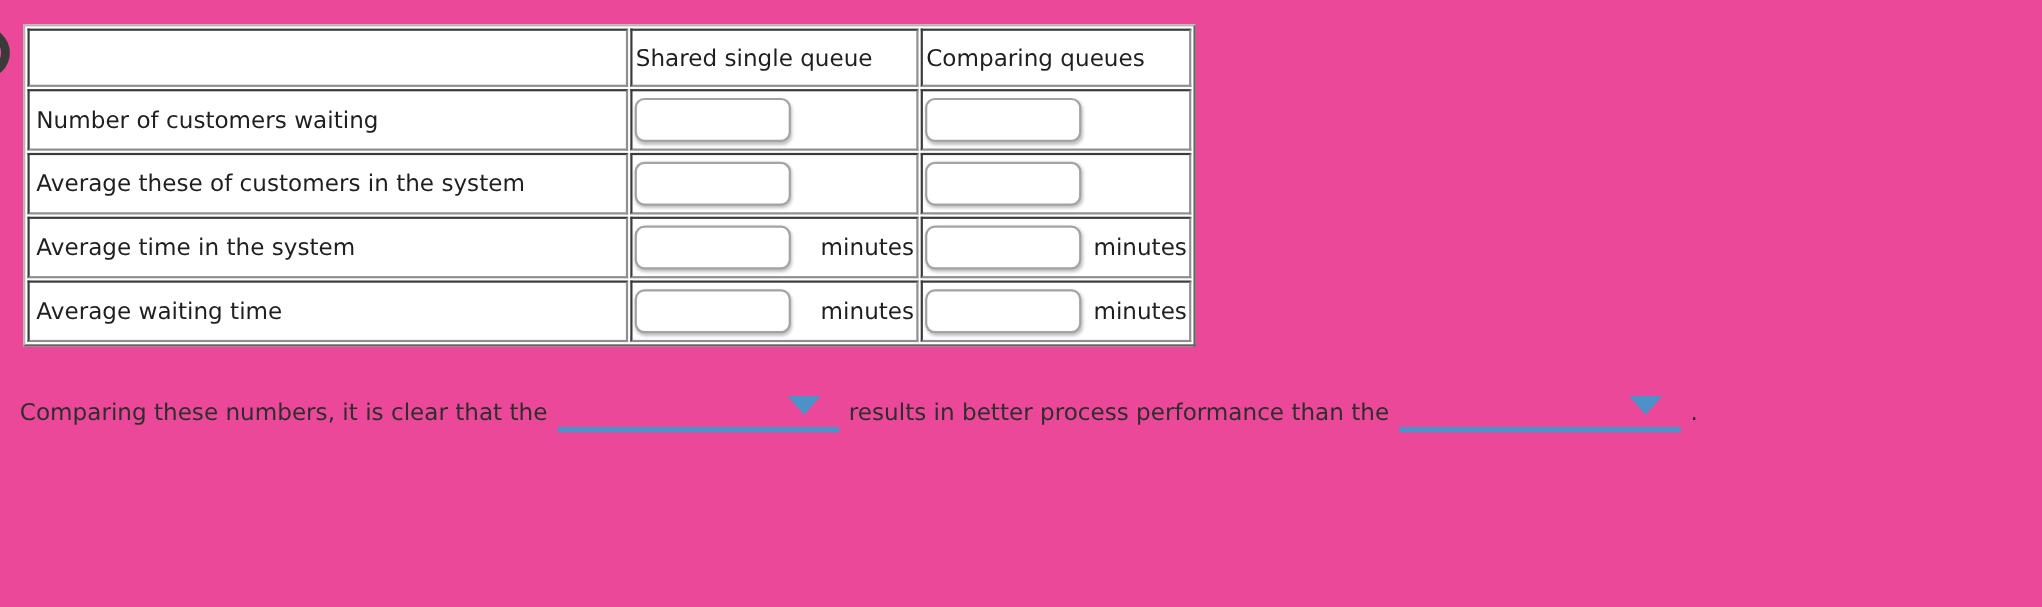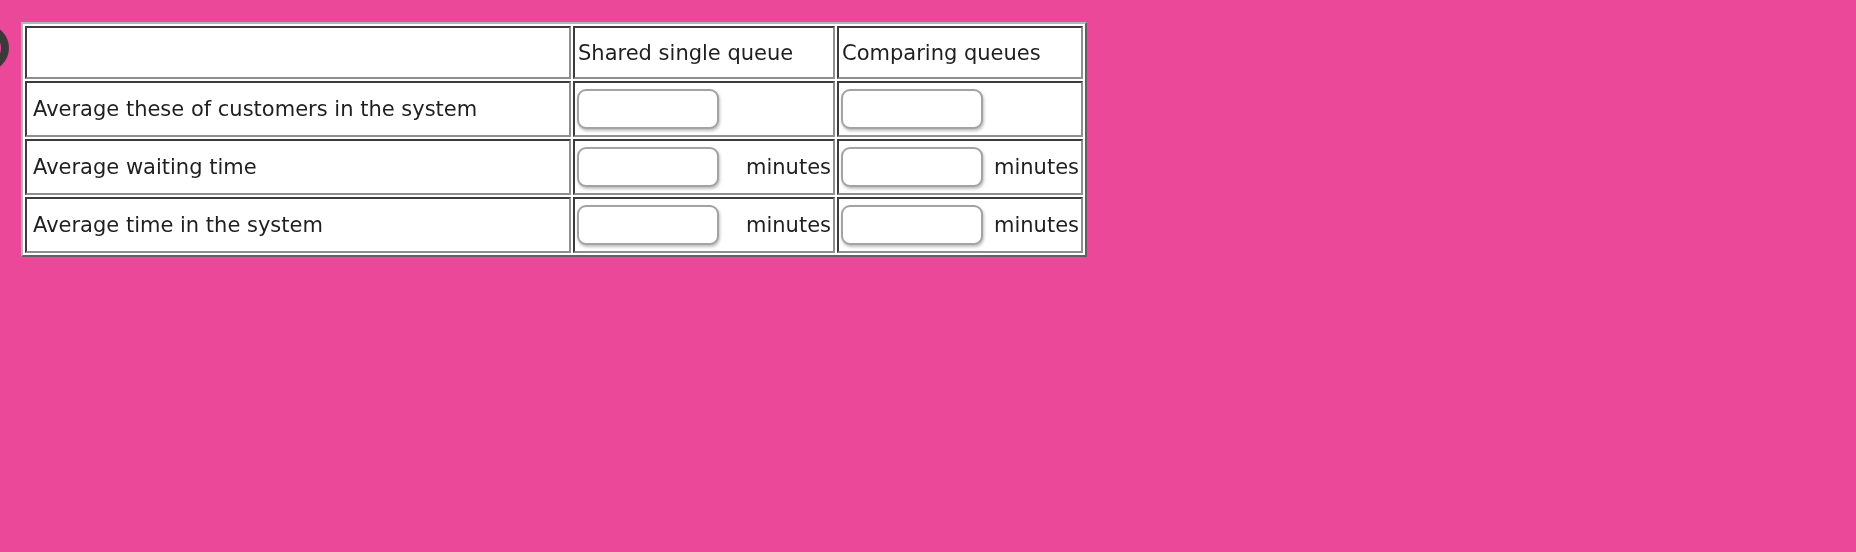--- a/index.html
+++ b/index.html
@@ -80,63 +80,77 @@
         <col style="width:262px">
         <col style="width:246px">
     </colgroup>
     <tbody>
         <tr>
       <th></th>
       <th>Shared single queue</th>
       <th>Comparing queues</th>
     </tr>
 
+    <tr>
+      <td class="label-cell">Number of customers waiting</td>
+      <td class="value-cell">
+            <div class="cell-flex">
+        <input class="answer-box" type="text" value="" style="">
+      </div>
+          </td>
+      <td class="value-cell">
+            <div class="cell-flex">
+        <input class="answer-box" type="text" value="" style="">
+      </div>
+          </td>
+    </tr>
 
     <tr>
       <td class="label-cell">Average these of customers in the system</td>
       <td class="value-cell">
             <div class="cell-flex">
         <input class="answer-box" type="text" value="" style="">
       </div>
           </td>
       <td class="value-cell">
             <div class="cell-flex">
         <input class="answer-box" type="text" value="" style="">
+      </div>
+          </td>
+    </tr>
+
+    <tr>
+      <td class="label-cell">Average time in the system</td>
+      <td class="value-cell">
+            <div class="cell-flex">
+        <input class="answer-box" type="text" value="" style="">
+        <span class="unit">minutes</span>
+      </div>
+          </td>
+      <td class="value-cell">
+            <div class="cell-flex">
+        <input class="answer-box" type="text" value="" style="">
+        <span class="unit">minutes</span>
       </div>
           </td>
     </tr>
 
     <tr>
       <td class="label-cell">Average waiting time</td>
       <td class="value-cell">
             <div class="cell-flex">
         <input class="answer-box" type="text" value="" style="">
         <span class="unit">minutes</span>
       </div>
           </td>
       <td class="value-cell">
             <div class="cell-flex">
         <input class="answer-box" type="text" style="">
         <span class="unit">minutes</span>
       </div>
           </td>
     </tr>
-
-    <tr>
-      <td class="label-cell">Average time in the system</td>
-      <td class="value-cell">
-            <div class="cell-flex">
-        <input class="answer-box" type="text" value="" style="">
-        <span class="unit">minutes</span>
-      </div>
-          </td>
-      <td class="value-cell">
-            <div class="cell-flex">
-        <input class="answer-box" type="text" value="" style="">
-        <span class="unit">minutes</span>
-      </div>
-          </td>
-    </tr>
   </tbody>
     </table>
 
+  <div class="sentence"><span>Comparing these numbers, it is clear that the</span><span class="dropdown"><span class="dropdown-value"></span><span class="tri"></span></span><span>results in better process performance than the</span><span class="dropdown"><span class="dropdown-value"></span><span class="tri"></span></span><span>.</span></div>
 
 </div>
 
 </body></html>

